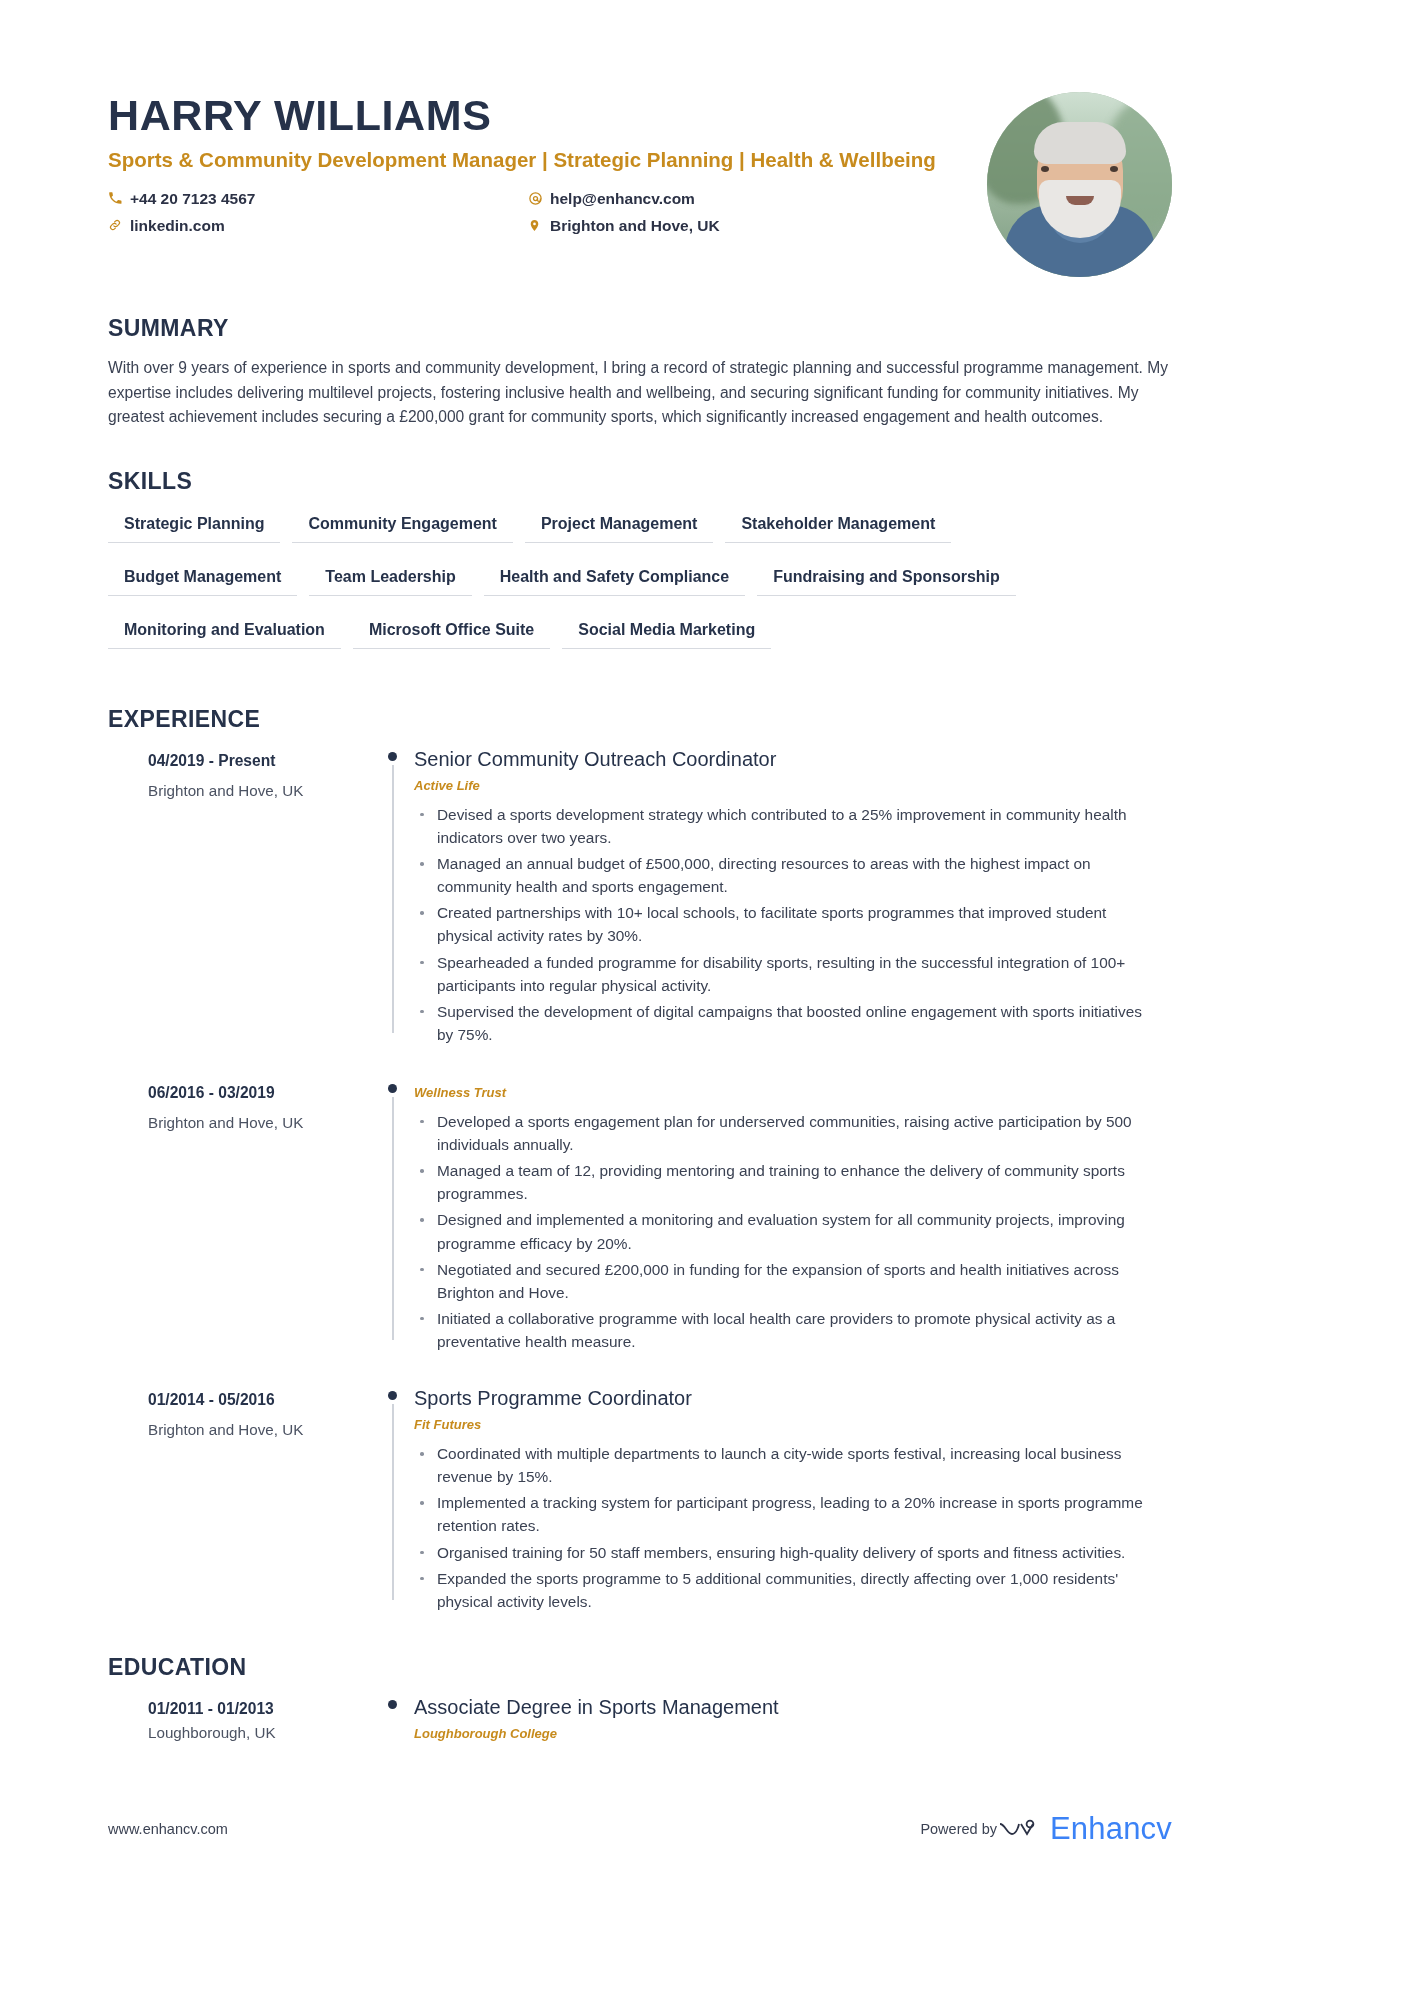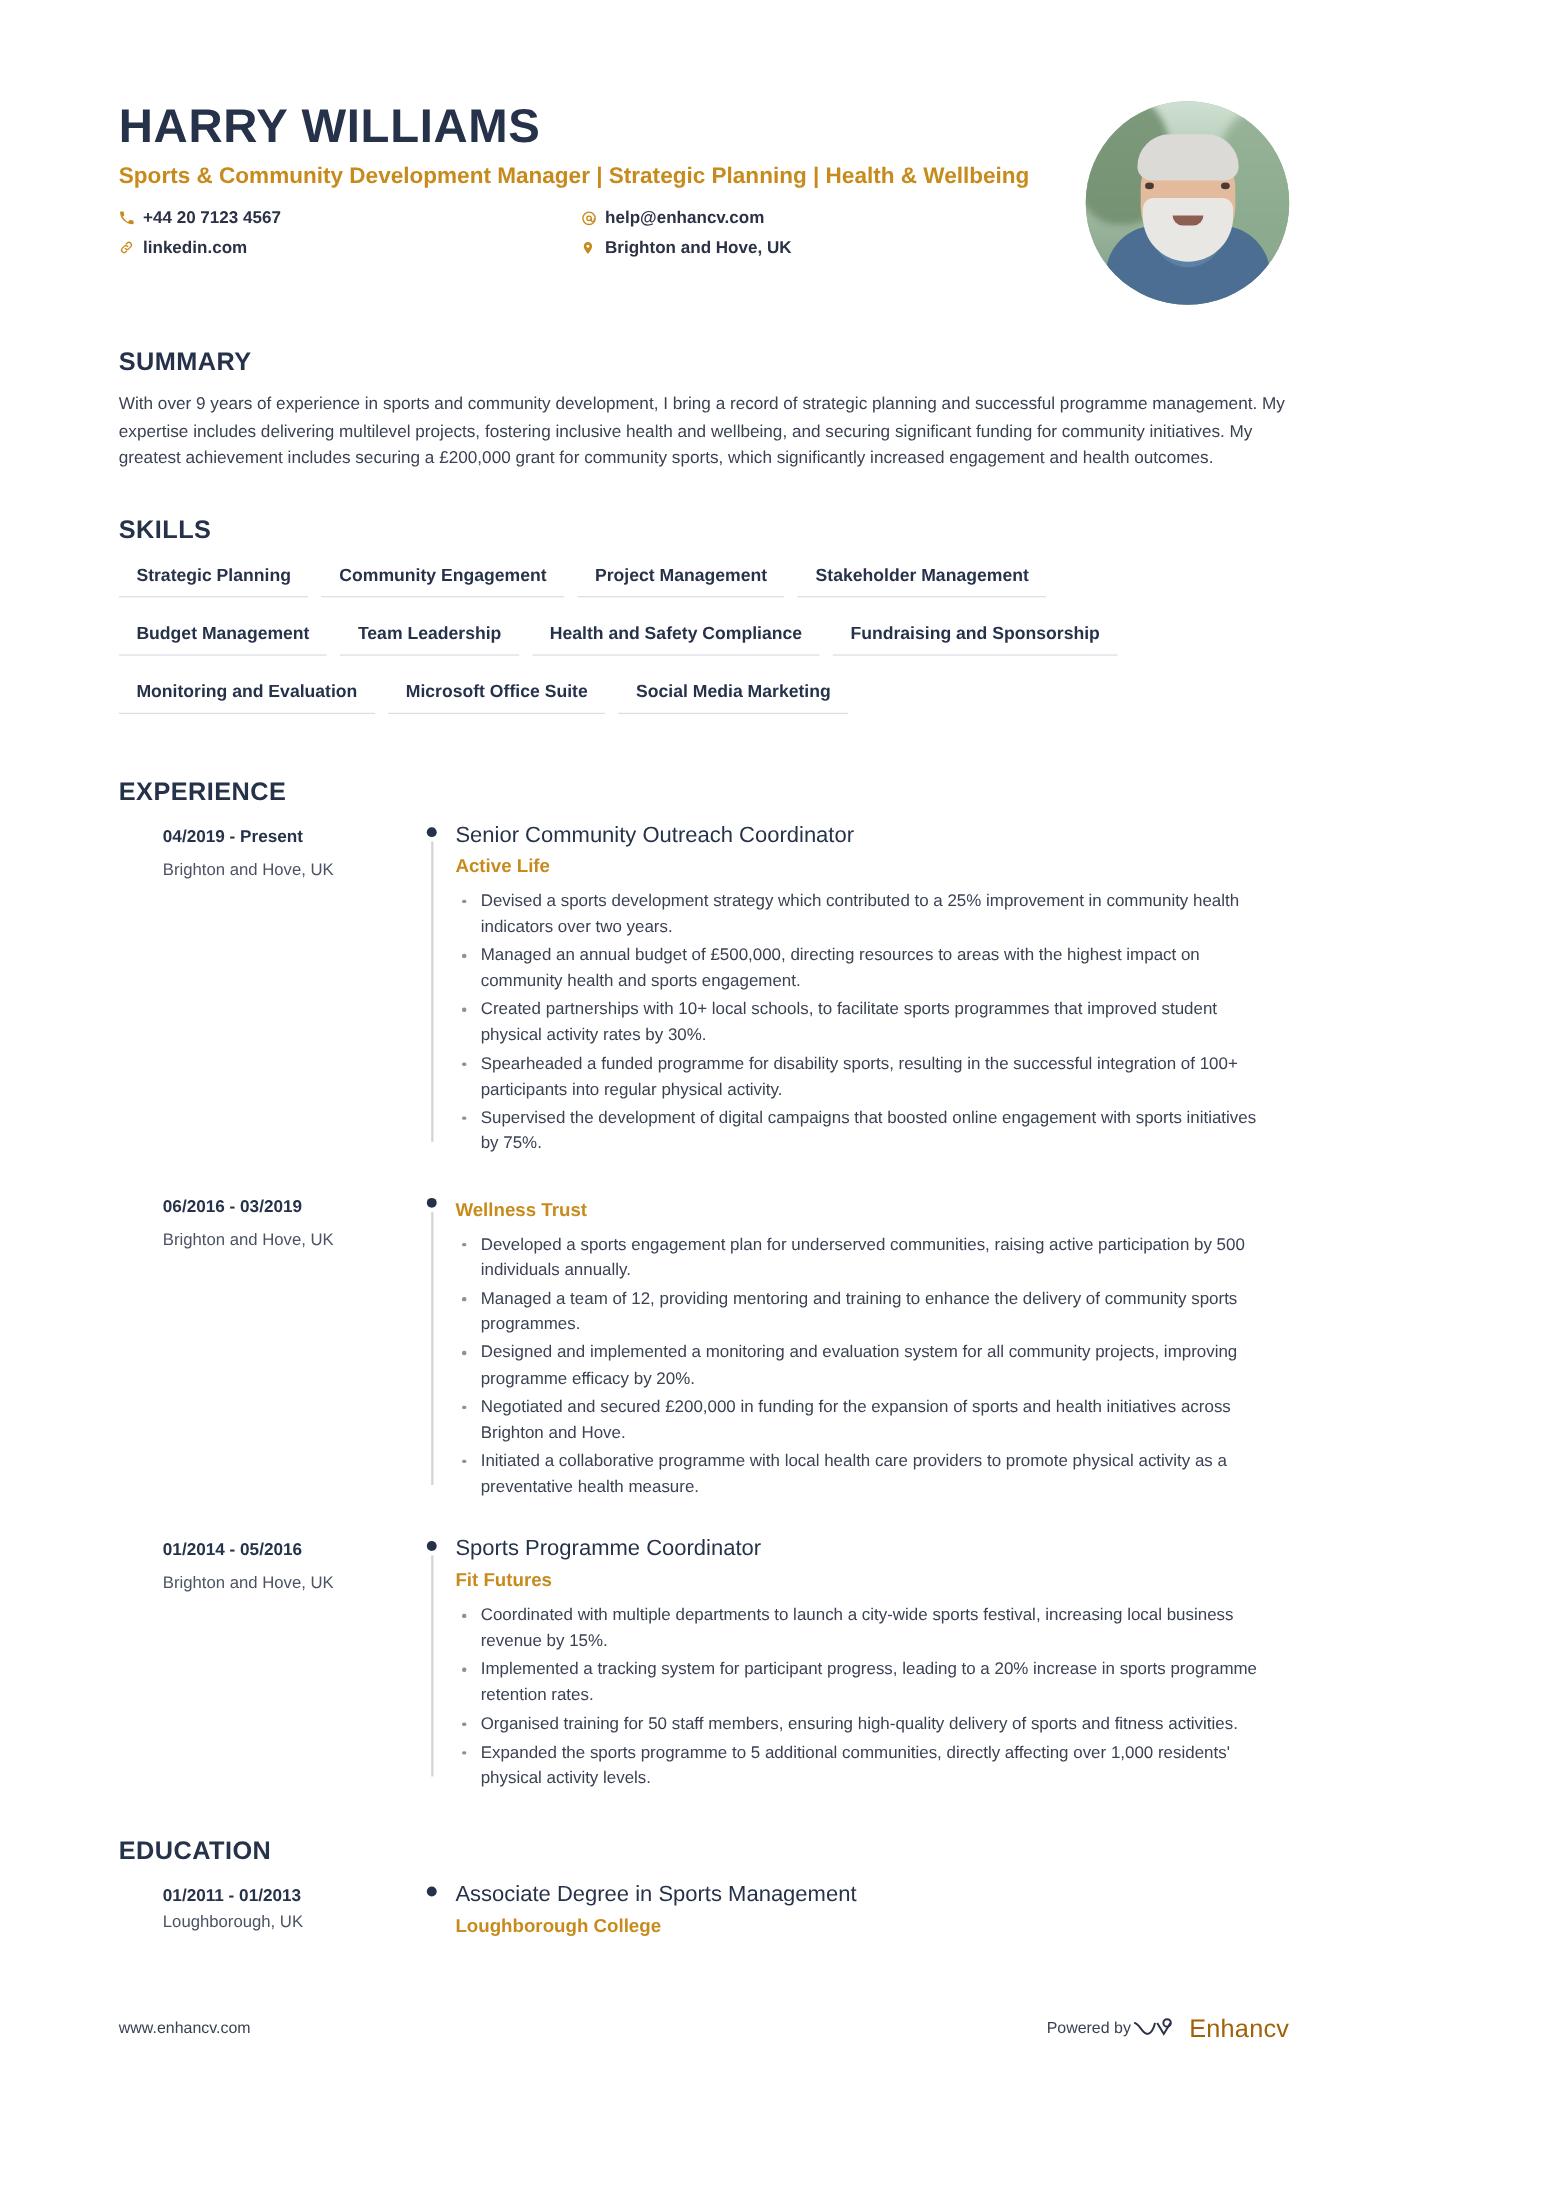--- a/index.html
+++ b/index.html
@@ -161,24 +161,25 @@
     width: 1.5px;
     background: #cfd3da;
   }
   .entry-body { flex: 1; padding-right: 10px; }
   .entry-title {
     font-size: 20px;
     color: #26324a;
     line-height: 1.25;
   }
   .entry-org {
-    font-size: 17px;
+    font-size: 13px;
     font-weight: 700;
     color: #c78b1d;
     margin-top: 6px;
+    font-style: italic;
   }
   .bullets { margin-top: 10px; list-style: none; }
   .bullets li {
     position: relative;
     font-size: 15.4px;
     line-height: 1.5;
     color: #3b4253;
     padding-left: 23px;
     margin-bottom: 3px;
     max-width: 1000px;
@@ -204,21 +205,21 @@
     margin-top: 70px;
     padding-bottom: 34px;
     display: flex;
     align-items: center;
     justify-content: space-between;
   }
   .footer-url { font-size: 14.5px; color: #3b4253; }
   .footer-right { display: flex; align-items: center; }
   .powered { font-size: 14.5px; color: #3b4253; }
   .brand { display:flex; align-items:center; gap: 9px; }
-  .brand-name { font-size: 23px; color: #a16207; letter-spacing: .2px; }
+  .brand-name { font-size: 31px; color: #3b82f6; letter-spacing: .2px; }
 </style>
 </head>
 <body>
 
 <div class="page">
 
   <div class="header">
     <div class="header-left">
       <div class="name">HARRY WILLIAMS</div>
       <div class="headline">Sports &amp; Community Development Manager | Strategic Planning | Health &amp; Wellbeing</div>

